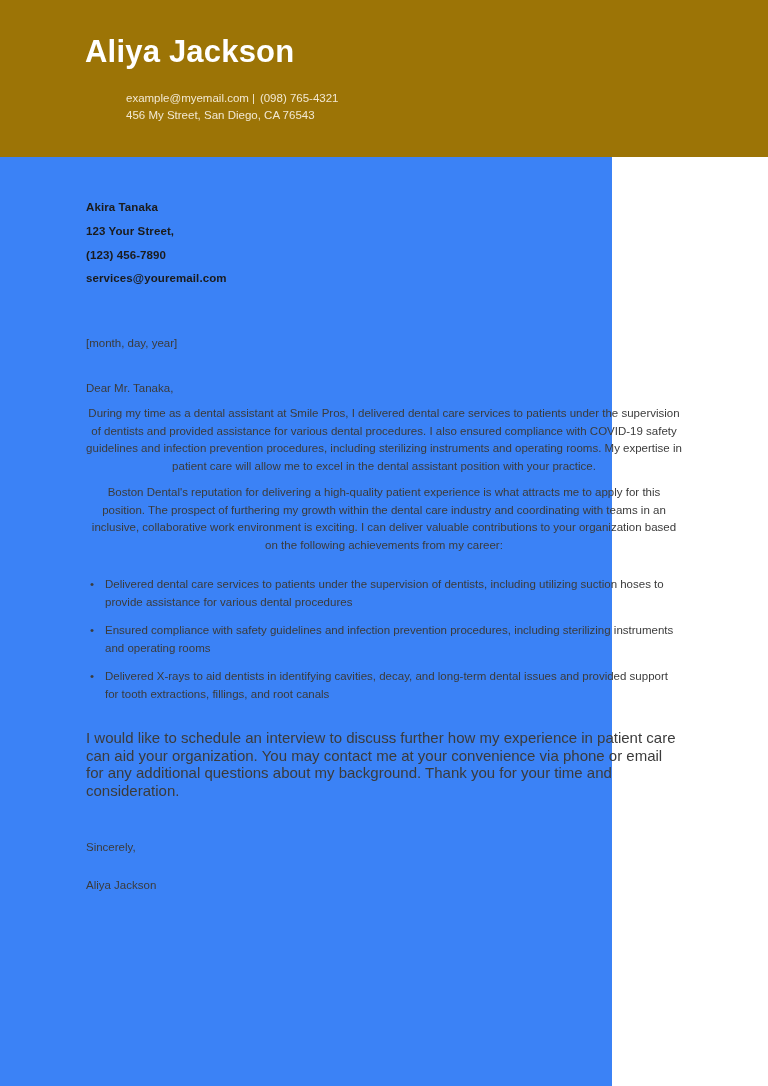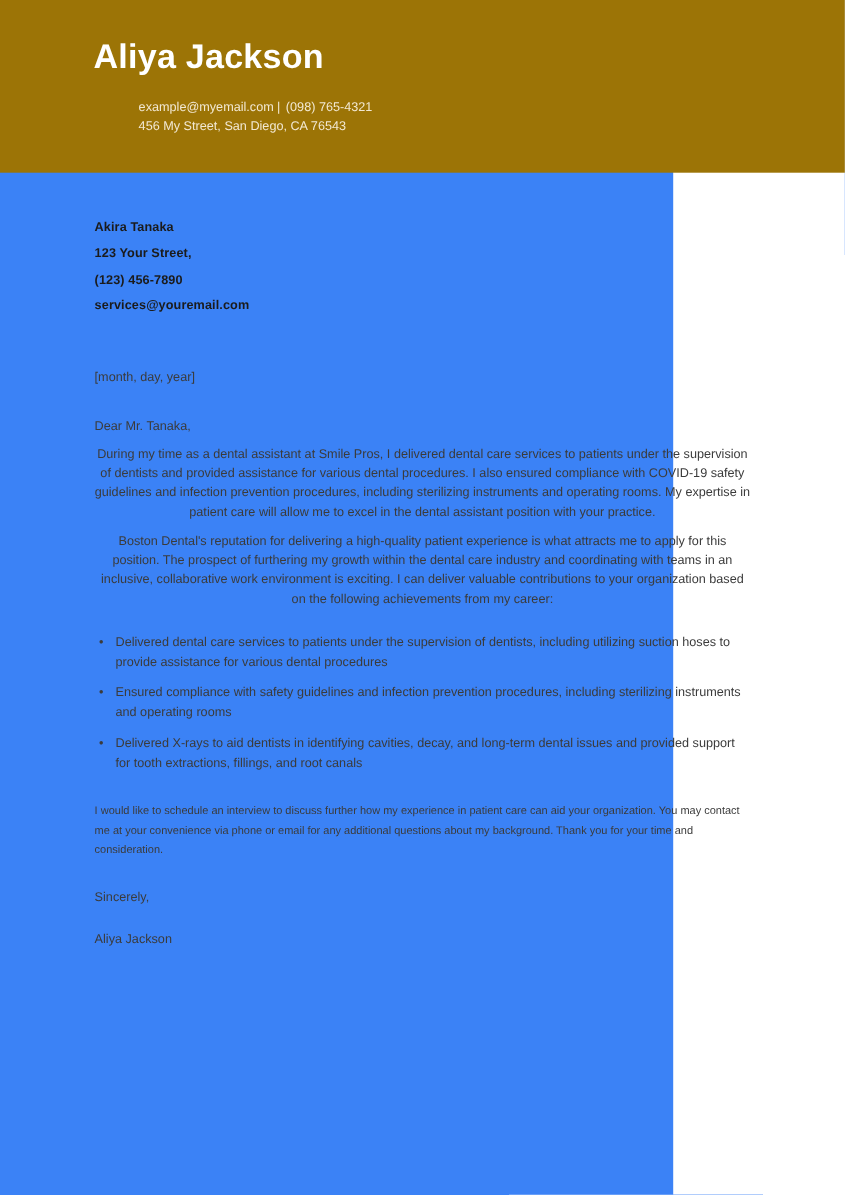--- a/index.html
+++ b/index.html
@@ -119,27 +119,27 @@
     position: absolute;
     left: 4px;
     top: 0;
     color: #3b3b3b;
     font-size: 11.5px;
     line-height: 17.5px;
   }
 
   .closing-para {
     margin-top: 26px;
-    font-size: 10px;
+    font-size: 15px;
     color: #3b3b3b;
     line-height: 17.5px;
   }
 
   .signoff {
-    margin-top: 26px;
+    margin-top: 40px;
     font-size: 11.5px;
     color: #3b3b3b;
     line-height: 16px;
   }
   .signature-name {
     margin-top: 22px;
     font-size: 11.5px;
     color: #3b3b3b;
     line-height: 16px;
   }

